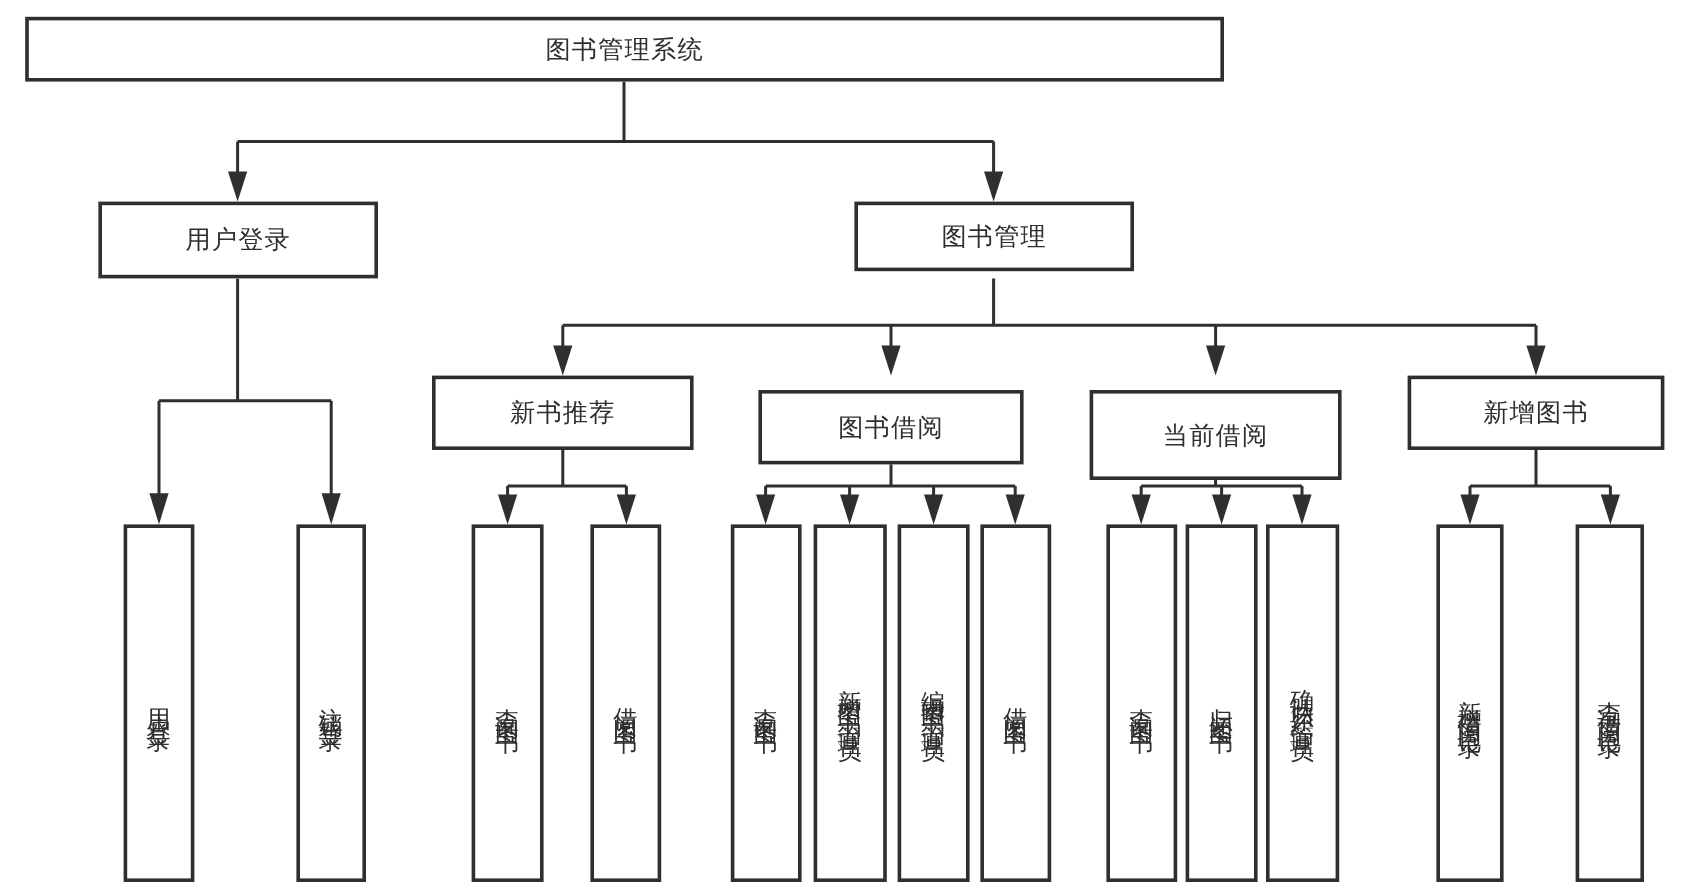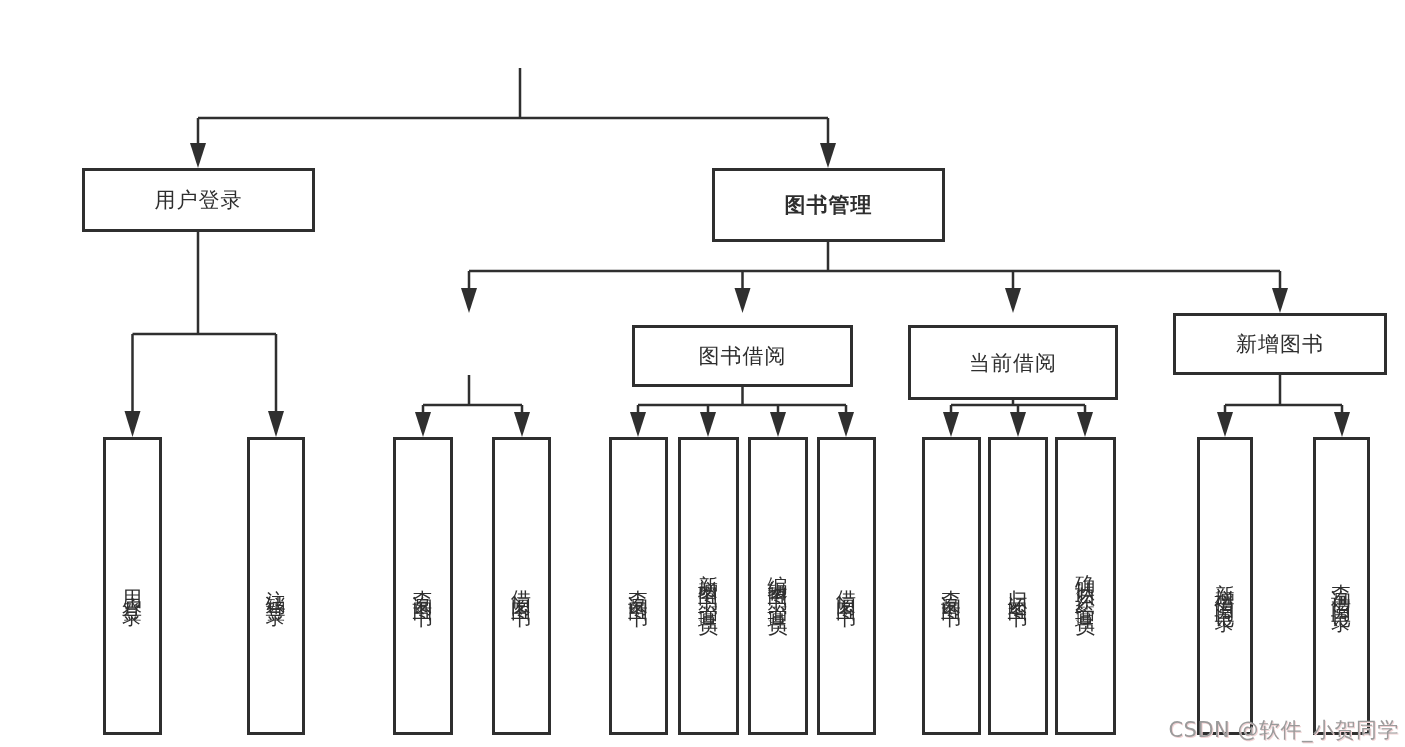--- a/index.html
+++ b/index.html
@@ -36,21 +36,21 @@
     writing-mode: vertical-rl;
     text-orientation: mixed;
     font-size: 20px;
     letter-spacing: 6px;
     line-height: 1;
     white-space: normal;
   }
   
   .n-root  { left: 21px;  top: 14px;  width: 999px; height: 54px; }
   .n-l2a   { left: 82px;  top: 168px; width: 233px; height: 64px; }
-  .n-l2b   { left: 712px; top: 168px; width: 233px; height: 74px; font-weight: bold; }
+  .n-l2b   { left: 712px; top: 168px; width: 233px; height: 58px; }
   .n-l3a   { left: 360px; top: 313px; width: 218px; height: 62px; }
   .n-l3b   { left: 632px; top: 313px; width: 221px; height: 62px; margin-top: 12px; }
   .n-l3c   { left: 908px; top: 313px; width: 210px; height: 75px; margin-top: 12px; }
   .n-l3d   { left: 1173px;top: 313px; width: 214px; height: 62px; }
   .leaf    { top: 437px; height: 298px; }
   .n-f01 { left: 103px;  width: 59px; }
   .n-f02 { left: 247px;  width: 58px; }
   .n-f03 { left: 393px;  width: 60px; }
   .n-f04 { left: 492px;  width: 59px; }
   .n-f05 { left: 609px;  width: 59px; }
@@ -108,28 +108,34 @@
       <polygon points="770,412 786,412 778,437"></polygon>
       <polygon points="838,412 854,412 846,437"></polygon>
       <polygon points="943,412 959,412 951,437"></polygon>
       <polygon points="1010,412 1026,412 1018,437"></polygon>
       <polygon points="1077,412 1093,412 1085,437"></polygon>
       <polygon points="1217,412 1233,412 1225,437"></polygon>
       <polygon points="1334,412 1350,412 1342,437"></polygon>
     </g>
   </svg>
 
+  <div class="node n-root">
+    <span class="label">图书管理系统</span>
+  </div>
 
   <div class="node n-l2a">
     <span class="label">用户登录</span>
   </div>
   <div class="node n-l2b">
     <span class="label">图书管理</span>
   </div>
 
+  <div class="node n-l3a">
+    <span class="label">新书推荐</span>
+  </div>
   <div class="node n-l3b">
     <span class="label">图书借阅</span>
   </div>
   <div class="node n-l3c">
     <span class="label">当前借阅</span>
   </div>
   <div class="node n-l3d">
     <span class="label">新增图书</span>
   </div>
 
@@ -166,15 +172,14 @@
   <div class="node leaf n-f11">
     <span class="label">确认归还（管理员）</span>
   </div>
   <div class="node leaf n-f12">
     <span class="label">新增借阅记录</span>
   </div>
   <div class="node leaf n-f13">
     <span class="label">查询借阅记录</span>
   </div>
 
-  <div class="watermark">CSDN @软件_小贺同学</div>
 
 </div>
 
 </body></html>

